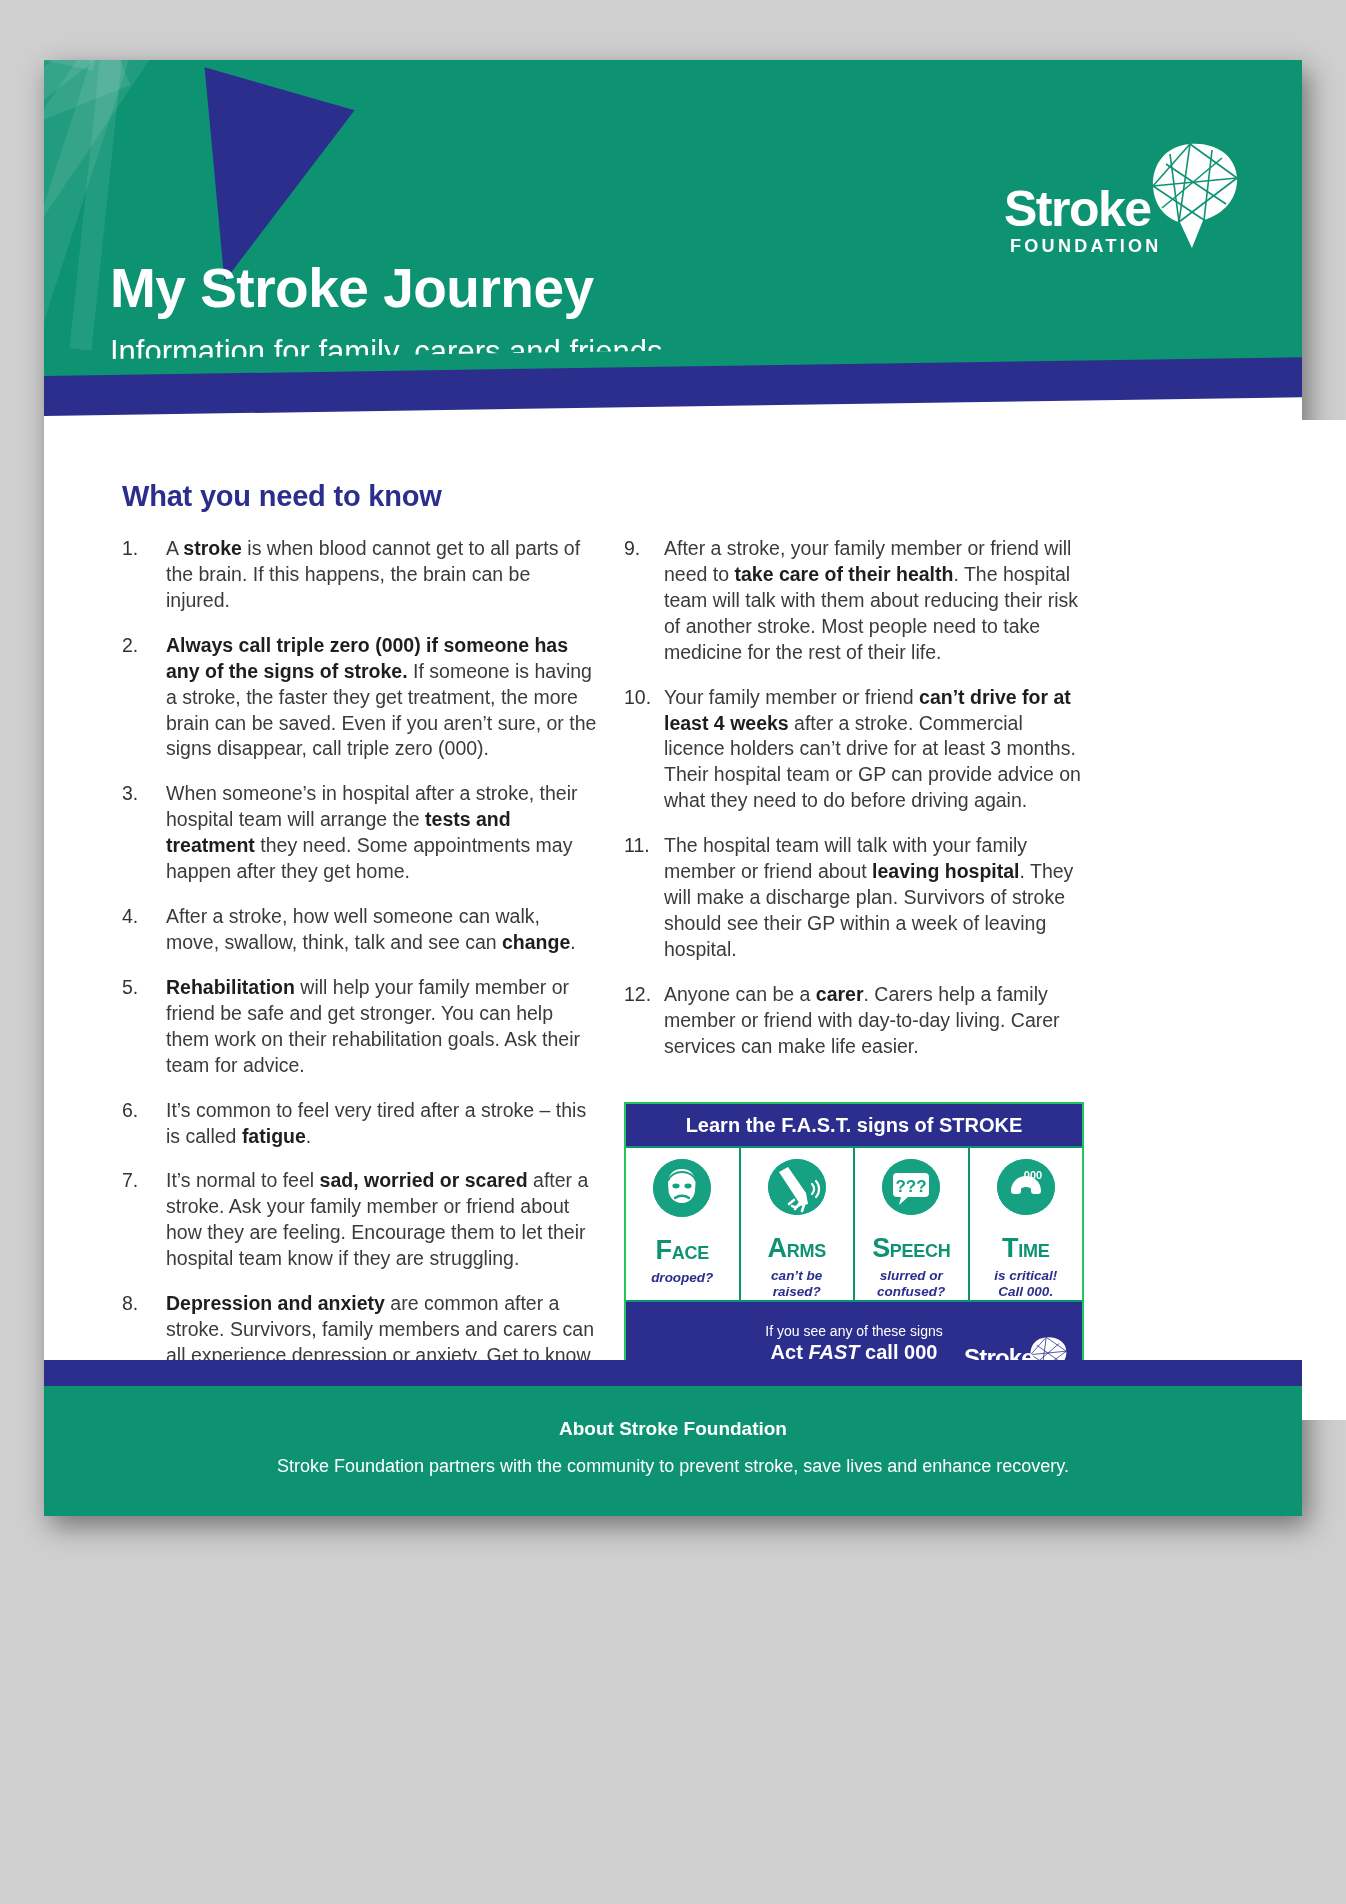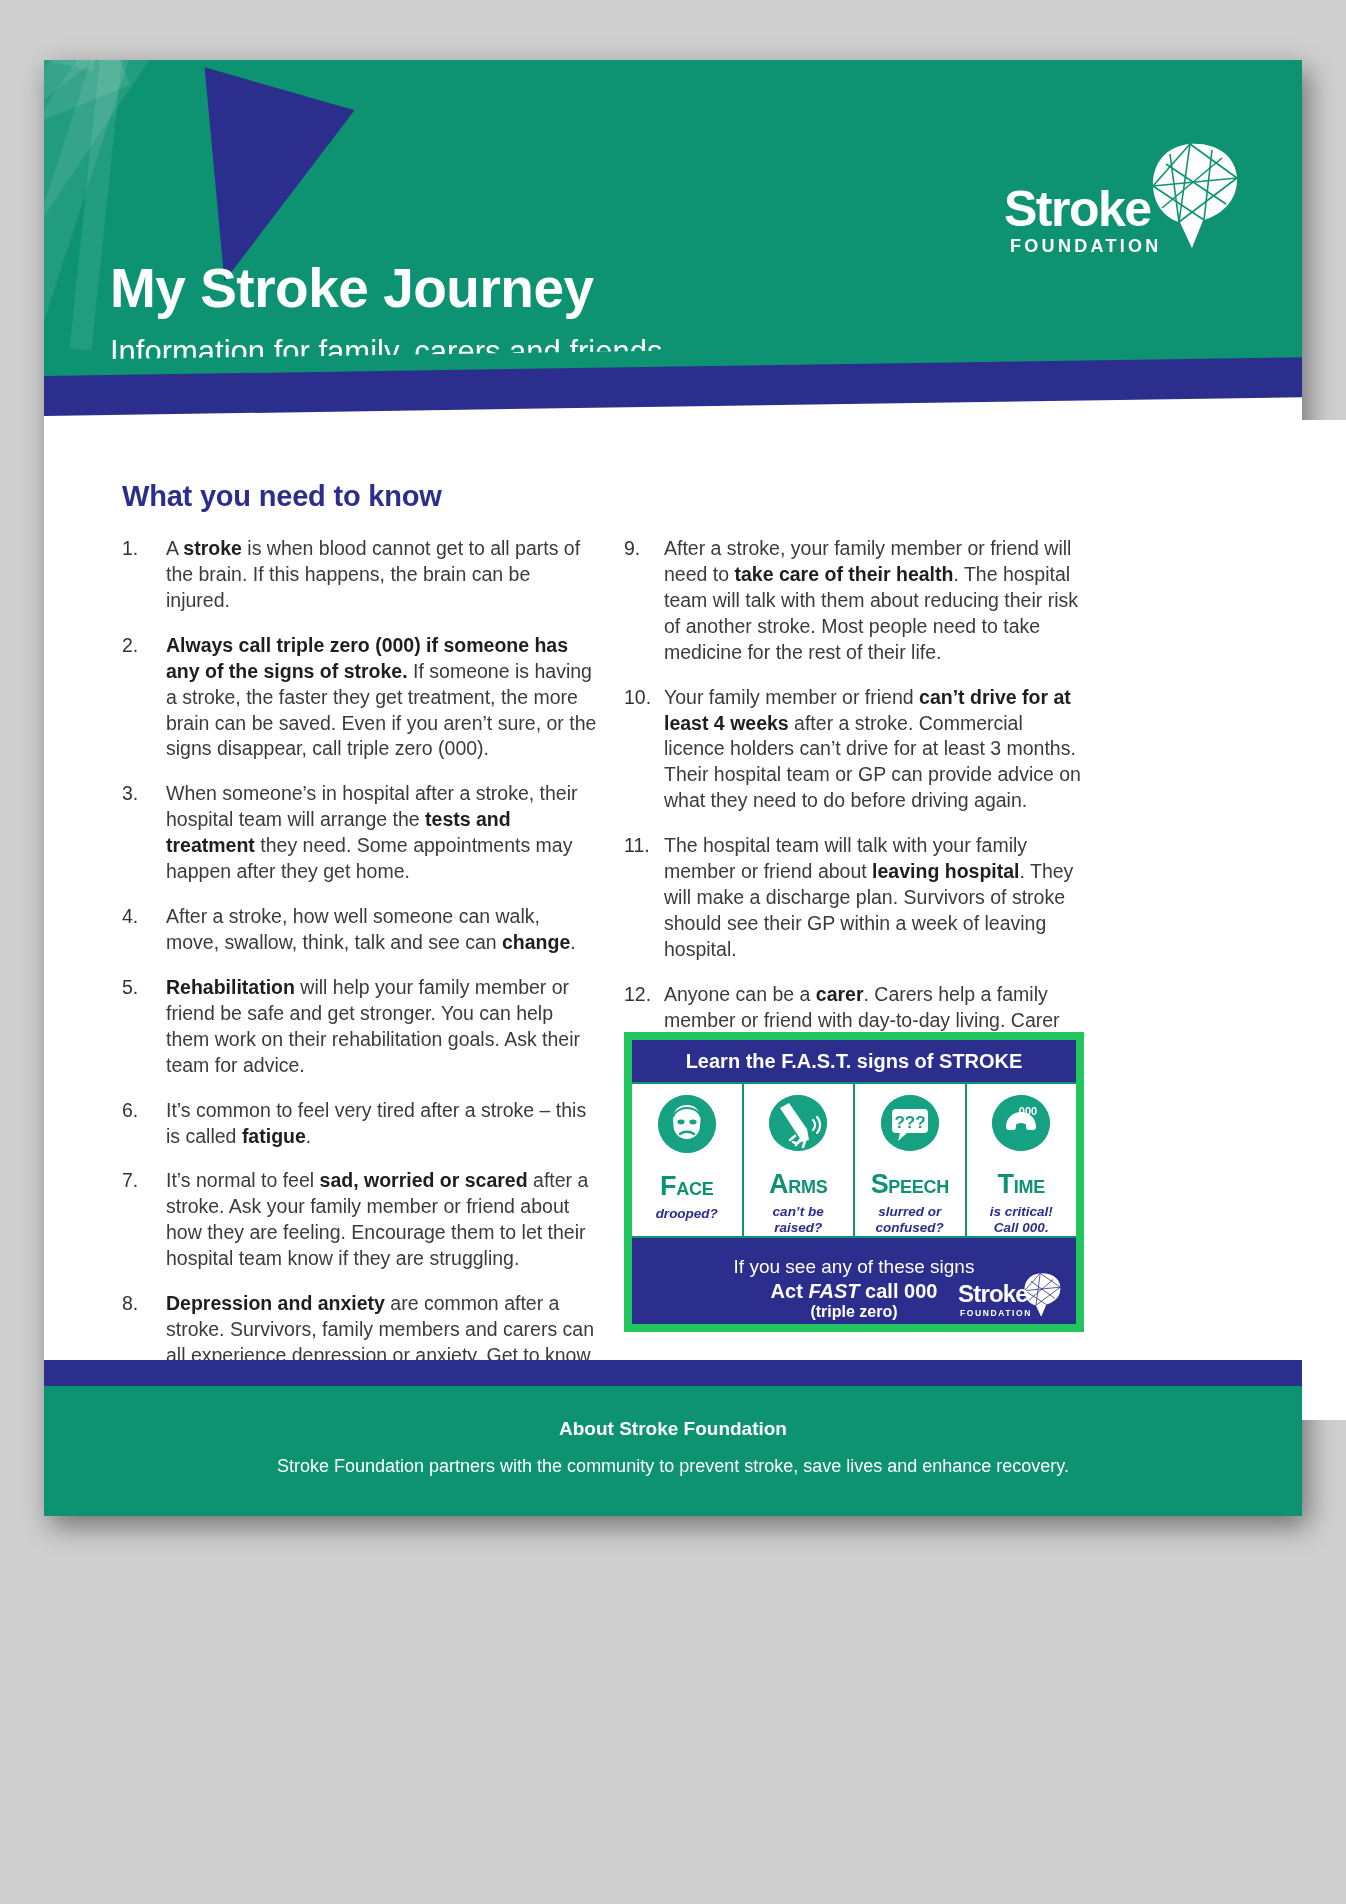--- a/index.html
+++ b/index.html
@@ -74,22 +74,22 @@
     width:44px;flex:0 0 44px;font-size:19.5px;color:#2b2e8c00;
     color:#333;line-height:1.33;
   }
   .item .num.wide{width:40px;flex:0 0 40px;}
   .item .txt{
     font-size:19.5px;line-height:1.33;color:#3b3b3d;
   }
   .item .txt b{color:#1e1e20;font-weight:bold;}
   
   .fastbox{
-    position:absolute;left:580px;top:612px;width:460px;height:300px;
-    background:#2b2e8c;border:8px solid #22c55e;box-sizing:border-box;
+    position:absolute;left:580px;top:682px;width:460px;height:300px;
+    background:#2b2e8c;border:2px solid #22c55e;box-sizing:border-box;
   }
   .fast-head{
     height:42px;display:flex;align-items:center;justify-content:center;
     color:#fff;font-size:20px;font-weight:bold;
   }
   .fast-grid{
     display:flex;background:#fff;border-top:2px solid #0d9372;
     border-bottom:2px solid #0d9372;height:152px;
   }
   .fast-cell{
@@ -107,21 +107,21 @@
   }
   .fast-word .cap{font-size:27px;}
   .fast-note{
     margin-top:4px;color:#2b2e8c;font-size:13.5px;font-style:italic;
     font-weight:bold;text-align:center;line-height:1.18;
   }
   .fast-foot{
     height:100px;display:flex;flex-direction:column;align-items:center;
     justify-content:center;color:#fff;position:relative;
   }
-  .fast-foot .l1{font-size:19px;}
+  .fast-foot .l1{font-size:14px;}
   .fast-foot .l2{font-size:20px;font-weight:bold;margin-top:2px;}
   .fast-foot .l2 i{font-style:italic;}
   .fast-foot .l3{font-size:16px;font-weight:bold;margin-top:0;}
   .fast-logo{position:absolute;right:14px;bottom:14px;width:104px;height:54px;}
   .fast-logo-word{
     position:absolute;left:0;top:10px;color:#fff;font-size:24px;
     font-weight:bold;letter-spacing:-0.8px;
   }
   .fast-logo-found{
     position:absolute;left:2px;top:38px;color:#fff;font-size:8.5px;

